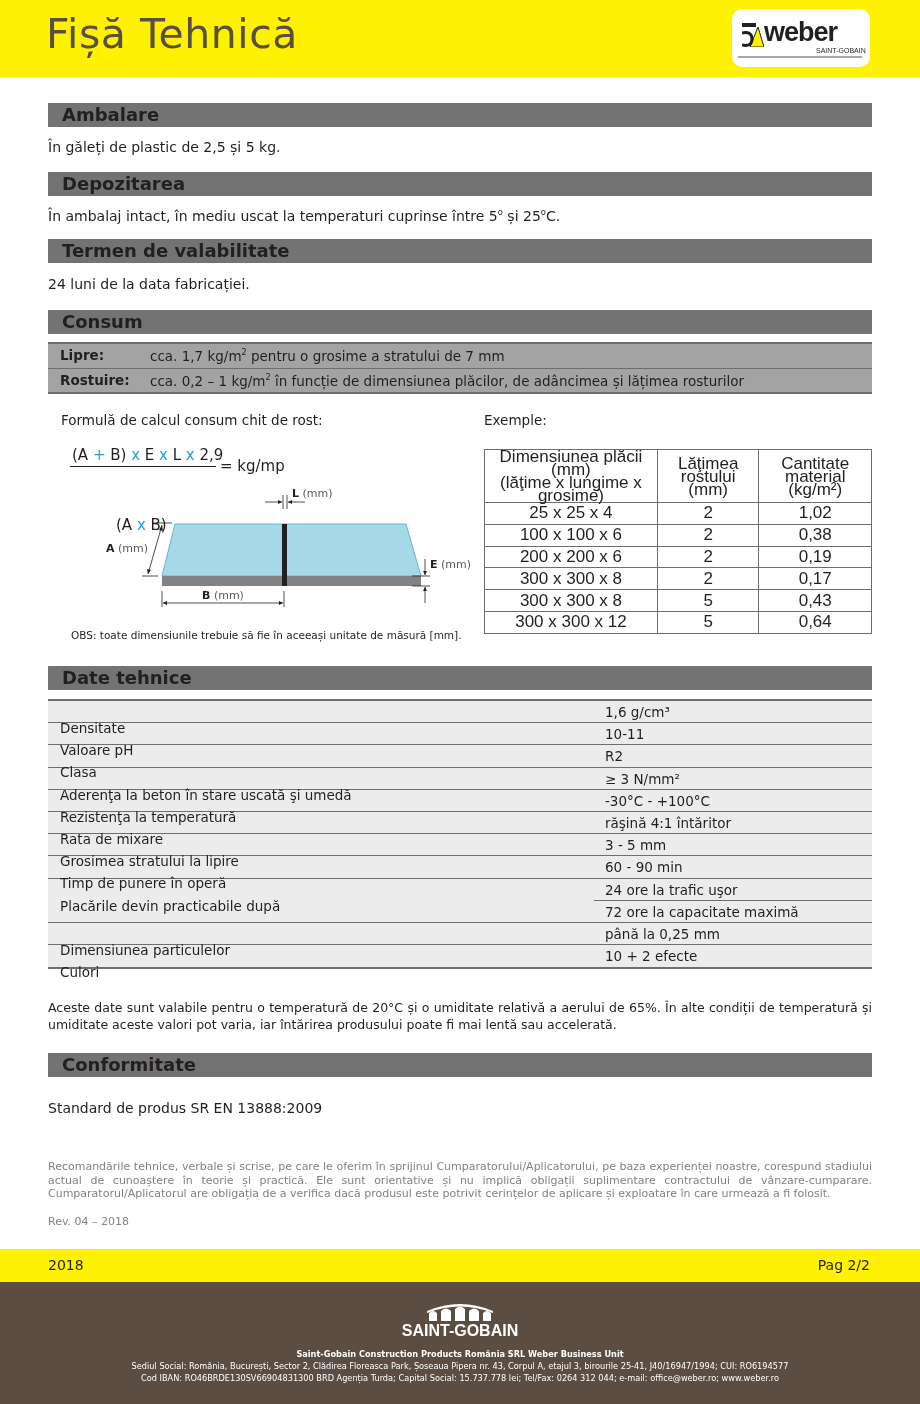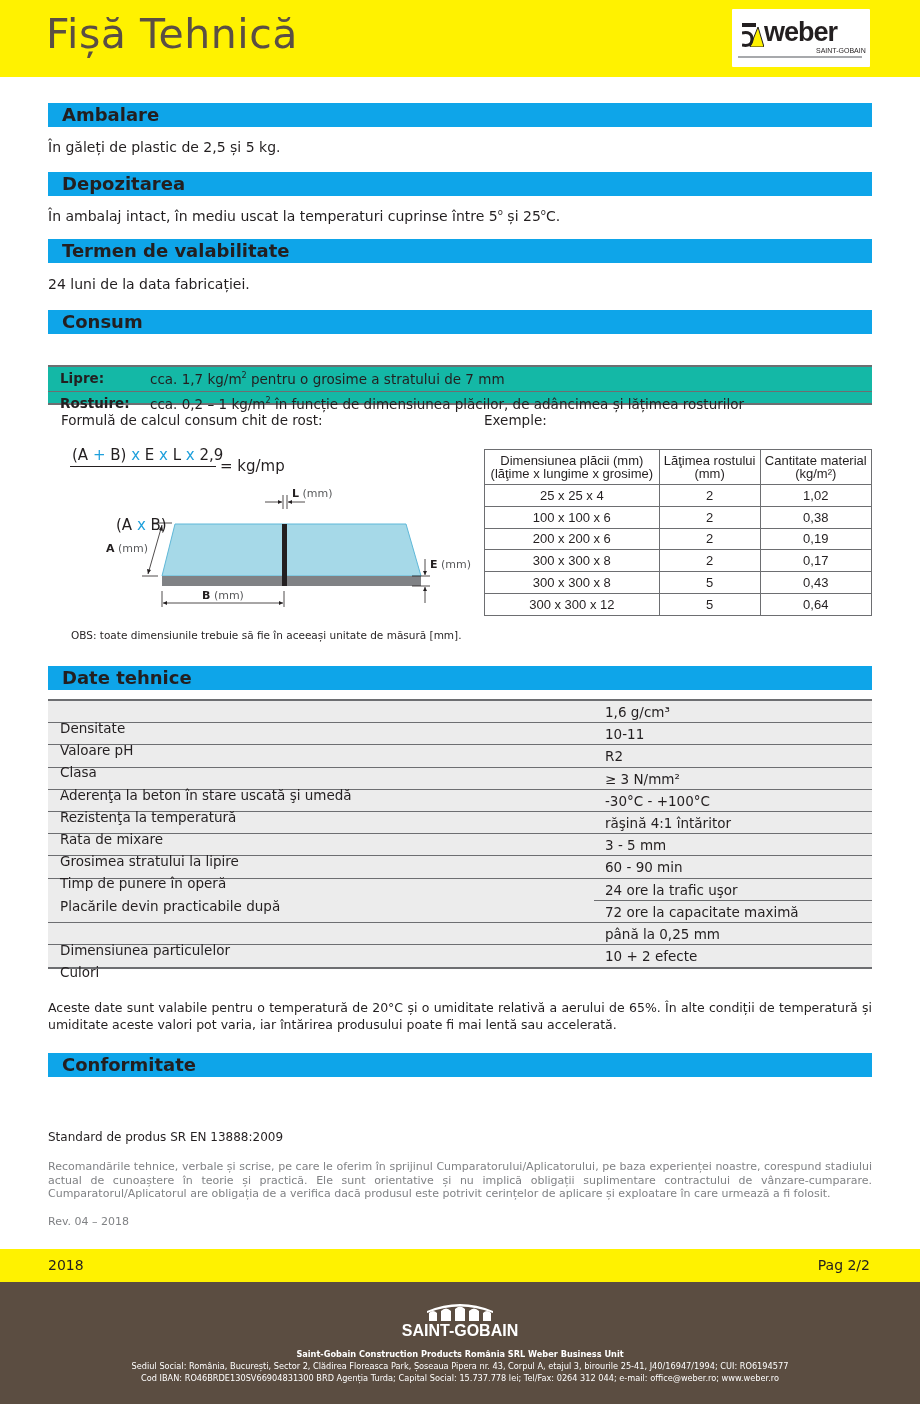--- a/index.html
+++ b/index.html
@@ -1,60 +1,60 @@
 <!DOCTYPE html>
 <html><head>
 <meta charset="utf-8">
 <style>
   * { box-sizing: border-box; margin: 0; padding: 0; }
   body { width: 920px; height: 1404px; background: #ffffff; font-family: "DejaVu Sans", sans-serif; color: #231f20; position: relative; overflow: hidden; }
   .abs { position: absolute; }
   .topbar { left: 0; top: 0; width: 920px; height: 77px; background: #fff200; }
   .page-title { left: 46px; top: 10px; font-size: 41px; color: #5b4f44; font-family: "DejaVu Sans", sans-serif; letter-spacing: 0.5px; }
-  .logo-box { left: 732px; top: 9px; width: 138px; height: 58px; background: #fff; border-radius: 1px; }
+  .logo-box { left: 732px; top: 9px; width: 138px; height: 58px; background: #fff; border-radius: 10px; }
   .logo-mark { left: 10px; top: 14px; width: 22px; height: 24px; }
   .logo-word { left: 32px; top: 8px; font-family: "Liberation Sans", sans-serif; font-weight: bold; font-size: 27px; color: #231f20; letter-spacing: -1px; }
   .logo-sub { left: 84px; top: 38px; font-family: "Liberation Sans", sans-serif; font-size: 7px; color: #231f20; }
   .logo-line { left: 6px; top: 47px; width: 124px; height: 2px; background: #a7a9ac; }
 
-  .sec { left: 48px; width: 824px; height: 24px; background: #0ea5e9; }
+  .sec { left: 48px; width: 824px; height: 24px; background: #737373; }
   .sec span { position: absolute; left: 14px; top: 1px; font-size: 18px; font-weight: bold; color: #231f20; }
   .para { left: 48px; font-size: 14px; color: #231f20; }
 
-  .consum-table { left: 48px; top: 342px; width: 824px; height: 40px; background: #14b8a6; border-top: 2px solid #6d6e71; border-bottom: 2px solid #6d6e71; margin-top: 23px; }
+  .consum-table { left: 48px; top: 342px; width: 824px; height: 52px; background: #a3a3a3; border-top: 2px solid #6d6e71; border-bottom: 2px solid #6d6e71; }
   .consum-row { position: absolute; left: 0; width: 824px; height: 24px; font-size: 13.5px; }
   .consum-row .lbl { position: absolute; left: 12px; top: 3px; font-weight: bold; }
   .consum-row .val { position: absolute; left: 102px; top: 3px; }
   .consum-divider { position: absolute; left: 0; top: 24px; width: 824px; height: 1px; background: #6d6e71; }
 
   .formula-label { left: 61px; top: 412px; font-size: 13.5px; }
   .examples-label { left: 484px; top: 412px; font-size: 13.5px; }
   .formula-num { left: 72px; top: 446px; font-size: 15px; }
   .formula-bar { left: 70px; top: 466px; width: 146px; height: 1px; background: #231f20; }
   .formula-den { left: 116px; top: 471px; font-size: 15px; margin-top: 45px; }
   .formula-res { left: 220px; top: 457px; font-size: 15px; }
   .blue { color: #1fa0dc; }
 
-  .ex-table { left: 484px; top: 449px; width: 388px; border-collapse: collapse; font-family: "Liberation Sans", sans-serif; font-size: 13px; }
+  .ex-table { left: 484px; top: 449px; width: 388px; border-collapse: collapse; font-family: "Liberation Sans", sans-serif; font-size: 17px; }
   .ex-table th, .ex-table td { border: 1px solid #6d6e71; text-align: center; font-weight: normal; padding: 0 2px; }
   .ex-table th { height: 35px; line-height: 13px; }
   .ex-table td { height: 21.8px; }
 
   .obs { left: 71px; top: 629px; font-size: 10.5px; }
 
   .dt-table { left: 48px; top: 699px; width: 824px; background: #ececec; border-top: 2px solid #6d6e71; border-bottom: 2px solid #6d6e71; }
   .dt-row { position: relative; height: 22.2px; border-bottom: 1px solid #6d6e71; font-size: 13.5px; }
   .dt-row:last-child { border-bottom: none; }
   .dt-row .k { position: absolute; left: 12px; top: 3px; margin-top: 16px; }
   .dt-row .v { position: absolute; left: 557px; top: 3px; }
   .dt-row.noline { border-bottom: none; }
   .dt-subline { position: absolute; left: 546px; right: 0; bottom: 0; height: 1px; background: #6d6e71; }
 
   .note { left: 48px; top: 999px; width: 824px; font-size: 12.5px; line-height: 17px; text-align: justify; }
-  .std { left: 48px; top: 1130px; font-size: 12px; }
+  .std { left: 48px; top: 1100px; font-size: 14px; }
   .disclaimer { left: 48px; top: 1160px; width: 824px; font-size: 11px; color: #808285; line-height: 13.5px; text-align: justify; }
   .rev { left: 48px; top: 1215px; font-size: 11px; color: #808285; }
 
   .bottombar { left: 0; top: 1249px; width: 920px; height: 33px; background: #fff200; }
   .year { left: 48px; top: 1257px; font-size: 14px; }
   .pagenum { right: 50px; top: 1257px; font-size: 14px; }
   .footer { left: 0; top: 1282px; width: 920px; height: 122px; background: #5b4d41; color: #fff; text-align: center; }
   .sg-logo { left: 427px; top: 1301px; }
   .sg-word { left: 0; width: 920px; top: 1322px; font-family: "Liberation Sans", sans-serif; font-size: 16px; font-weight: bold; color: #fff; text-align: center; }
   .f1 { left: 0; width: 920px; top: 1349px; font-size: 8.2px; font-weight: bold; color: #fff; text-align: center; }

